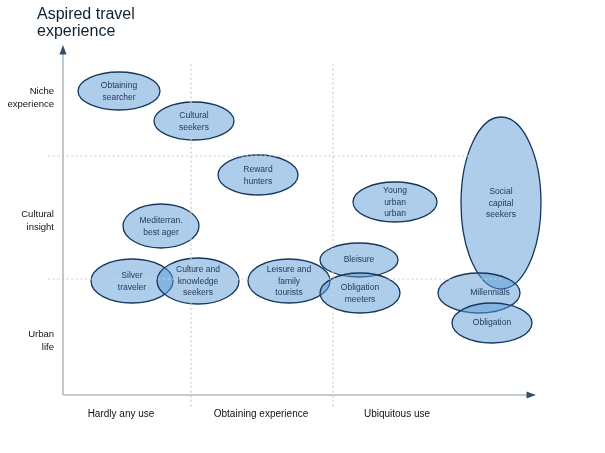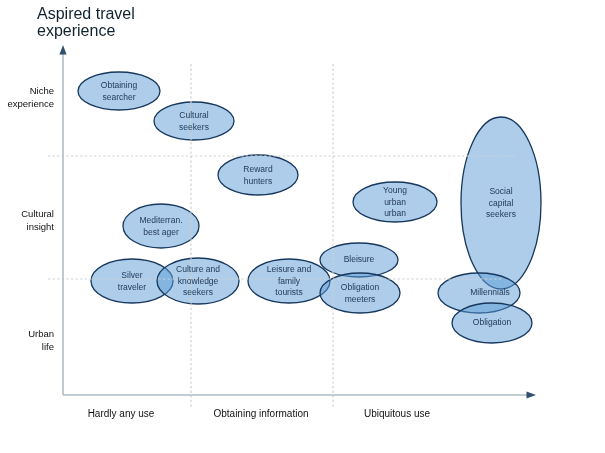--- a/index.html
+++ b/index.html
@@ -132,20 +132,20 @@
         <div>insight</div>
       </div>
       <div class="ytick" style="top:340px">
         <div>Urban</div>
         <div>life</div>
       </div>
       <div class="xtick" style="left:121px">
         <div>Hardly any use</div>
       </div>
       <div class="xtick" style="left:261px">
-        <div>Obtaining information</div>
+        <div>Obtaining experience</div>
       </div>
       <div class="xtick" style="left:397px">
         <div>Ubiquitous use</div>
       </div>
     </div>
 
 </div>
 
 </body></html>

